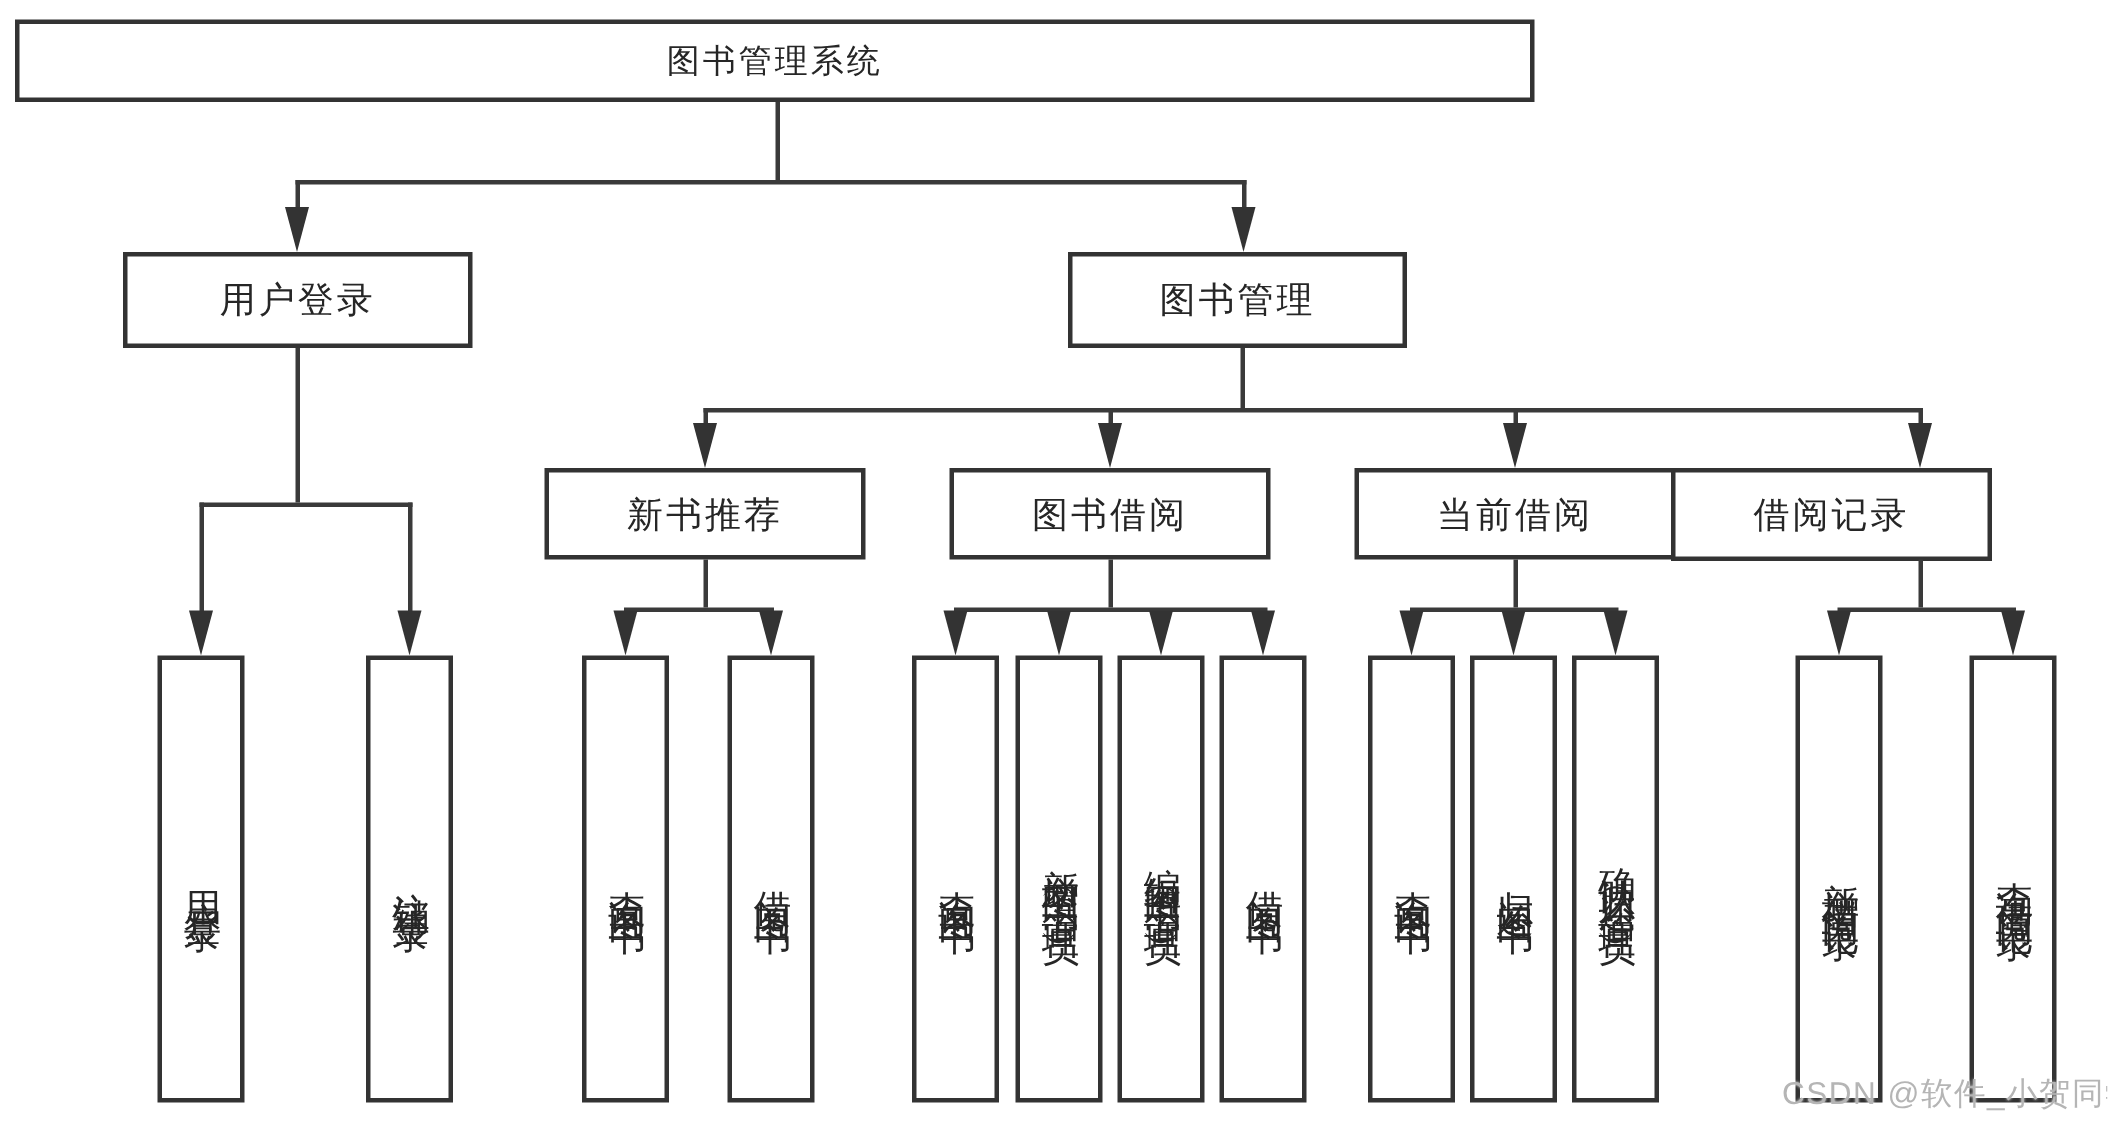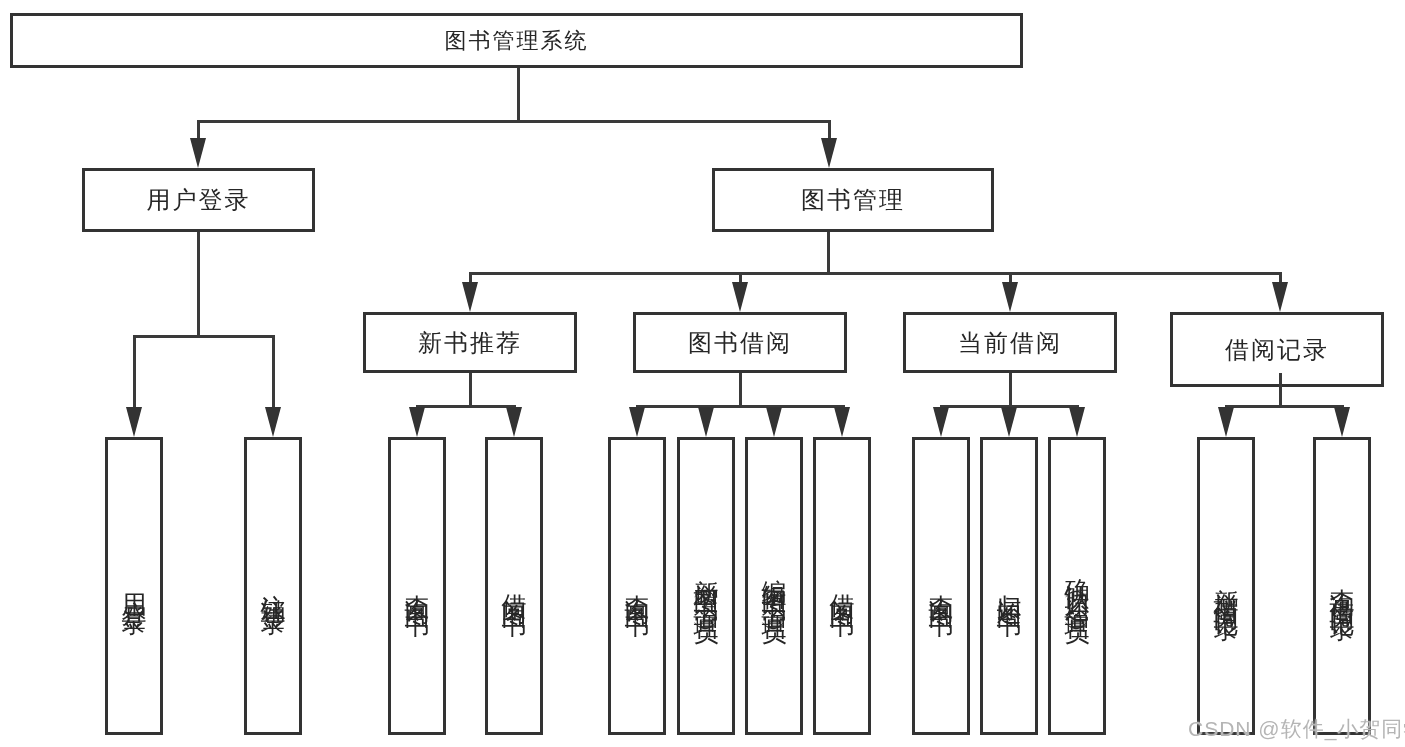--- a/index.html
+++ b/index.html
@@ -49,21 +49,21 @@
   <div class="hbox rootbox" style="left:10px;top:13px;width:1013px;height:55px;">图书管理系统</div>
 
   <div class="line" style="left:517px;top:68px;width:3px;height:53px;"></div>
   <div class="line" style="left:197px;top:120px;width:634px;height:3px;"></div>
   <div class="line" style="left:197px;top:120px;width:3px;height:22px;"></div>
   <div class="line" style="left:828px;top:120px;width:3px;height:22px;"></div>
   <div class="arrow" style="left:190px;top:138px;"></div>
   <div class="arrow" style="left:821px;top:138px;"></div>
 
   <div class="hbox" style="left:82px;top:168px;width:233px;height:64px;">用户登录</div>
-  <div class="hbox" style="left:712px;top:168px;width:282px;height:64px;">图书管理</div>
+  <div class="hbox" style="left:712px;top:168px;width:226px;height:64px;">图书管理</div>
 
   <div class="line" style="left:197px;top:232px;width:3px;height:103px;"></div>
   <div class="line" style="left:133px;top:335px;width:142px;height:3px;"></div>
   <div class="line" style="left:133px;top:335px;width:3px;height:74px;"></div>
   <div class="line" style="left:272px;top:335px;width:3px;height:74px;"></div>
   <div class="arrow" style="left:126px;top:407px;"></div>
   <div class="arrow" style="left:265px;top:407px;"></div>
 
   <div class="line" style="left:827px;top:232px;width:3px;height:40px;"></div>
   <div class="line" style="left:469px;top:272px;width:812px;height:3px;"></div>
@@ -72,21 +72,21 @@
   <div class="line" style="left:1009px;top:272px;width:3px;height:14px;"></div>
   <div class="line" style="left:1279px;top:272px;width:3px;height:14px;"></div>
   <div class="arrow" style="left:462px;top:282px;"></div>
   <div class="arrow" style="left:732px;top:282px;"></div>
   <div class="arrow" style="left:1002px;top:282px;"></div>
   <div class="arrow" style="left:1272px;top:282px;"></div>
 
   <div class="hbox" style="left:363px;top:312px;width:214px;height:61px;">新书推荐</div>
   <div class="hbox" style="left:903px;top:312px;width:214px;height:61px;">当前借阅</div>
   <div class="hbox" style="left:633px;top:312px;width:214px;height:61px;">图书借阅</div>
-  <div class="hbox" style="left:1170px;top:312px;width:214px;height:75px;">借阅记录</div>
+  <div class="hbox" style="left:1114px;top:312px;width:214px;height:62px;">借阅记录</div>
 
   <div class="line" style="left:469px;top:373px;width:3px;height:32px;"></div>
   <div class="line" style="left:416px;top:405px;width:100px;height:3px;"></div>
   <div class="arrow" style="left:409px;top:407px;"></div>
   <div class="arrow" style="left:506px;top:407px;"></div>
 
   <div class="line" style="left:739px;top:373px;width:3px;height:32px;"></div>
   <div class="line" style="left:636px;top:405px;width:209px;height:3px;"></div>
   <div class="arrow" style="left:629px;top:407px;"></div>
   <div class="arrow" style="left:698px;top:407px;"></div>

